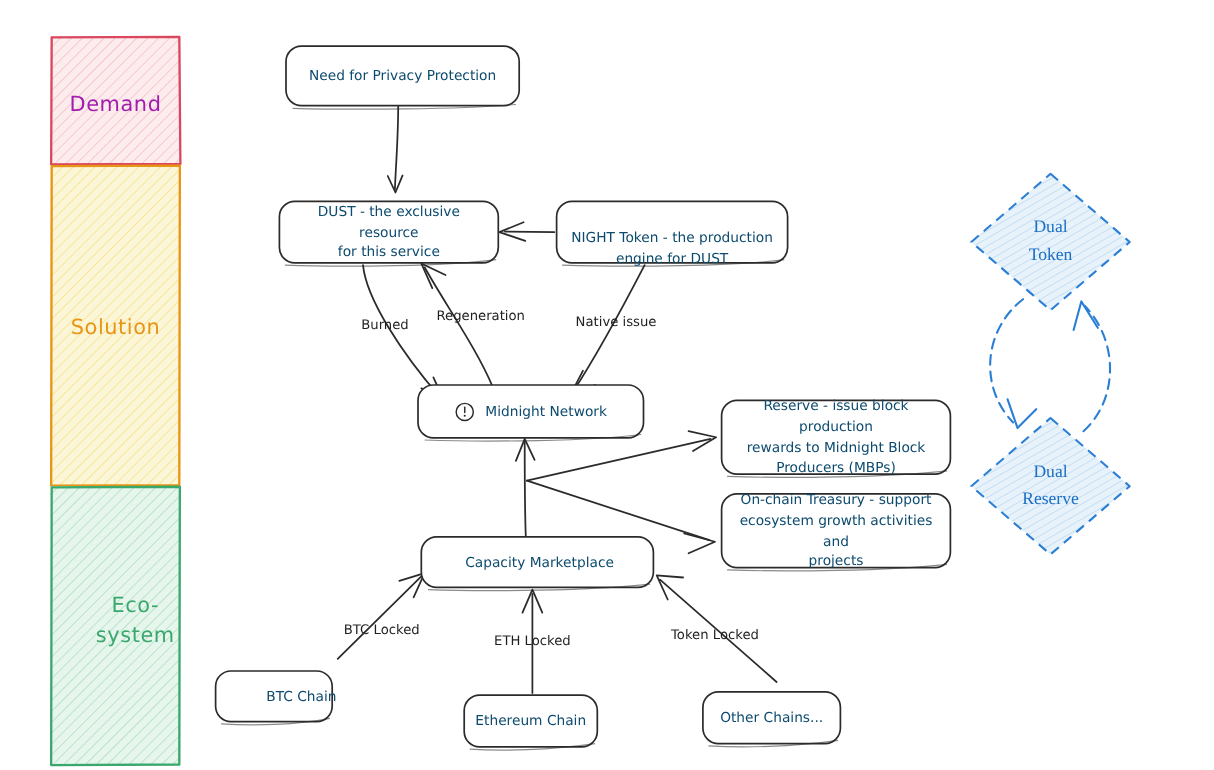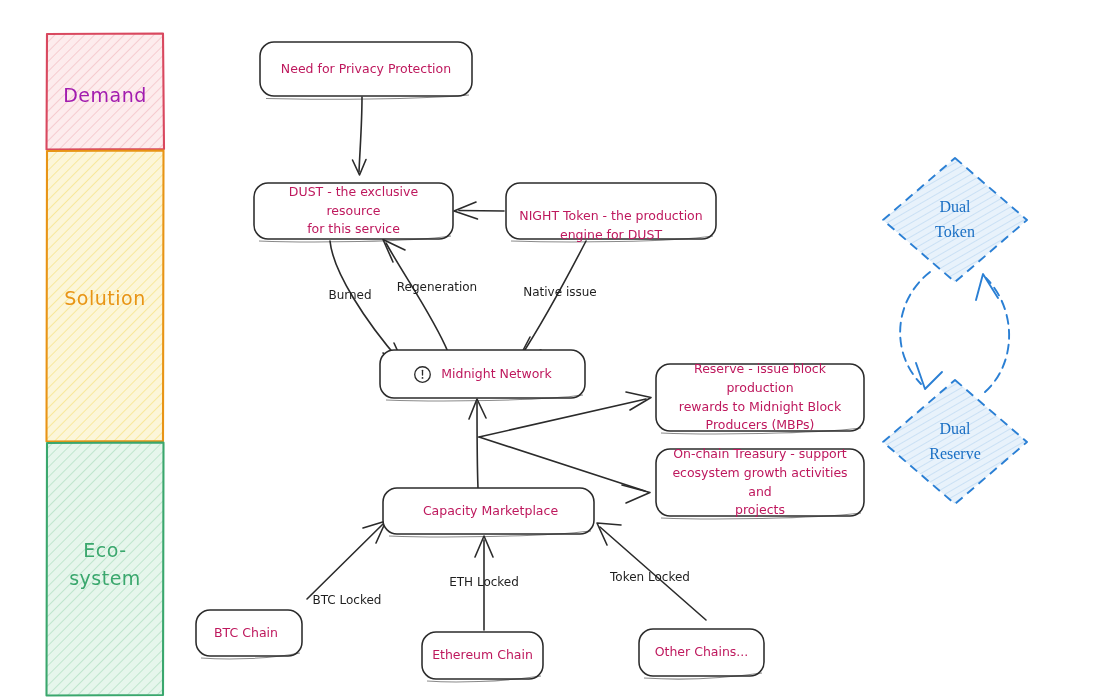--- a/index.html
+++ b/index.html
@@ -30,21 +30,21 @@
     letter-spacing: 0.5px;
     line-height: 1.45;
   }
   .node {
     position: absolute;
     box-sizing: border-box;
     display: flex;
     align-items: center;
     justify-content: center;
     text-align: center;
-    color: #be185d;
+    color: #0c4a6e;
     font-family: "DejaVu Sans", sans-serif;
     font-size: 12.5px;
     line-height: 1.5;
     padding: 4px 10px;
     white-space: pre-line;
     pointer-events: auto;
   }
   .node-inner {
     display: flex;
     align-items: center;
@@ -213,21 +213,21 @@
     </g>
     <g>
       <path d="M985 392 C1018 362 1016 308 986 278" stroke-dasharray="9 6"></path>
       <path d="M998 298 L983 274 L976 300"></path>
     </g>
   </g>
 </svg>
 
 <div class="lane-label" style="left:46px; top:82px; width:118px; color:#a21caf;">Demand</div>
 <div class="lane-label" style="left:46px; top:285px; width:118px; color:#e89415;">Solution</div>
-<div class="lane-label" style="left:46px; top:537px; width:118px; color:#3aa76d; white-space:pre-line;">Eco-
+<div class="lane-label" style="left:46px; top:537px; width:118px; color:#3aa76d; white-space:pre-line;padding-left:18px;">Eco-
 system</div>
 
 <div class="node" style="left:260px; top:42px; width:212px; height:54px;">
   <span>Need for Privacy Protection</span>
 </div>
 
 <div class="node" style="left:254px; top:183px; width:199px; height:56px;">
   <span>DUST - the exclusive resource
 for this service</span>
 </div>
@@ -257,35 +257,35 @@
 <div class="node" style="left:656px; top:449px; width:208px; height:67px;">
   <span>On-chain Treasury - support
 ecosystem growth activities and
 projects</span>
 </div>
 
 <div class="node" style="left:383px; top:488px; width:215px; height:46px;">
   <span>Capacity Marketplace</span>
 </div>
 
-<div class="node" style="left:184px; top:610px; width:106px; height:46px;padding-left:28px;">
+<div class="node" style="left:212px; top:610px; width:106px; height:46px;padding-left:28px;">
   <span>BTC Chain</span>
 </div>
 
 <div class="node" style="left:422px; top:632px; width:121px; height:47px;">
   <span>Ethereum Chain</span>
 </div>
 
 <div class="node" style="left:639px; top:629px; width:125px; height:47px;">
   <span>Other Chains...</span>
 </div>
 
 <div class="edge-label" style="left:350px; top:295px;">Burned</div>
 <div class="edge-label" style="left:437px; top:287px;">Regeneration</div>
 <div class="edge-label" style="left:560px; top:292px;">Native issue</div>
-<div class="edge-label" style="left:347px; top:600px;">BTC Locked</div>
+<div class="edge-label" style="left:347px; top:572px;">BTC Locked</div>
 <div class="edge-label" style="left:484px; top:582px;">ETH Locked</div>
 <div class="edge-label" style="left:650px; top:577px;">Token Locked</div>
 
 <div class="diamond-label" style="left:955px; top:220px;">Dual
 Token</div>
 <div class="diamond-label" style="left:955px; top:442px;">Dual
 Reserve</div>
 
 </body></html>

